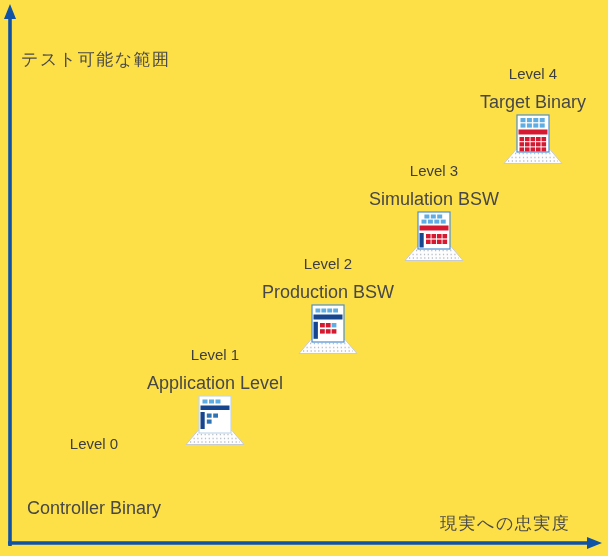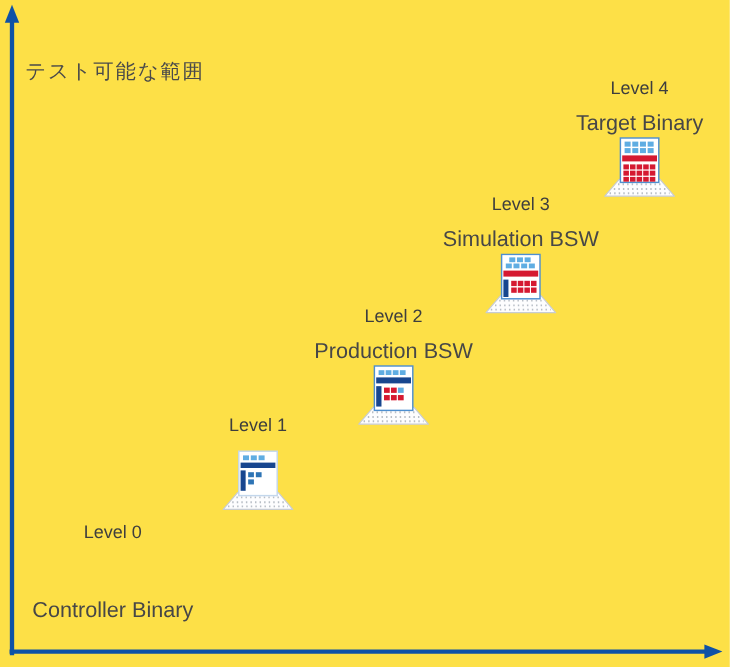--- a/index.html
+++ b/index.html
@@ -66,36 +66,38 @@
       <line x1="10" y1="546" x2="10" y2="17" stroke="#0f52a6" stroke-width="3.6"></line>
       <polygon points="10,4 4,19 16,19" fill="#0f52a6"></polygon>
     </g>
     <g>
       <line x1="8" y1="543" x2="588" y2="543" stroke="#0f52a6" stroke-width="3.6"></line>
       <polygon points="602,543 587,537 587,549" fill="#0f52a6"></polygon>
     </g>
   </svg>
 
   <div class="axis-label y-axis-label">テスト可能な範囲</div>
+  <div class="axis-label x-axis-label">現実への忠実度</div>
 
   <div class="level-group level-0">
     <div class="level-title">Level 0</div>
     <div class="level-subtitle">Controller Binary</div>
     <svg class="computer-icon" width="64" height="54" viewBox="0 0 64 54">
       <polygon points="15,35.5 49,35.5 61,49.5 3,49.5" fill="#fdfdfe" stroke="#c7ccd3" stroke-width="1" stroke-linejoin="round"></polygon>
       <path d="M14,39.5 H50 M10.5,43.5 H53.5 M7,47 H57" stroke="#b8bec6" stroke-width="1.6" stroke-dasharray="1.2,2.6" fill="none"></path>
       <rect x="16" y="1" width="32" height="37" fill="#ffffff" stroke="#c3d7ec" stroke-width="1.2"></rect>
       <rect x="21" y="8" width="5" height="4" fill="#5fade2"></rect>
       <rect x="27.5" y="8" width="5" height="4" fill="#5fade2"></rect>
       <rect x="34" y="8" width="5" height="4" fill="#5fade2"></rect>
     </svg>
   </div>
 
   <div class="level-group level-1">
     <div class="level-title">Level 1</div>
+    <div class="level-subtitle">Application Level</div>
     <svg class="computer-icon" width="64" height="54" viewBox="0 0 64 54">
       <polygon points="15,35.5 49,35.5 61,49.5 3,49.5" fill="#fdfdfe" stroke="#c7ccd3" stroke-width="1" stroke-linejoin="round"></polygon>
       <path d="M14,39.5 H50 M10.5,43.5 H53.5 M7,47 H57" stroke="#b8bec6" stroke-width="1.6" stroke-dasharray="1.2,2.6" fill="none"></path>
       <rect x="16" y="1" width="32" height="37" fill="#ffffff" stroke="#c3d7ec" stroke-width="1.2"></rect>
       <rect x="19.5" y="4.5" width="5" height="4" fill="#5fade2"></rect>
       <rect x="26" y="4.5" width="5" height="4" fill="#5fade2"></rect>
       <rect x="32.5" y="4.5" width="5" height="4" fill="#5fade2"></rect>
       <rect x="17.5" y="10.5" width="29" height="4.5" fill="#17468f"></rect>
       <rect x="17.5" y="17" width="4.2" height="17" fill="#17468f"></rect>
       <rect x="23.8" y="18.5" width="4.8" height="4.2" fill="#2e74b5"></rect>

